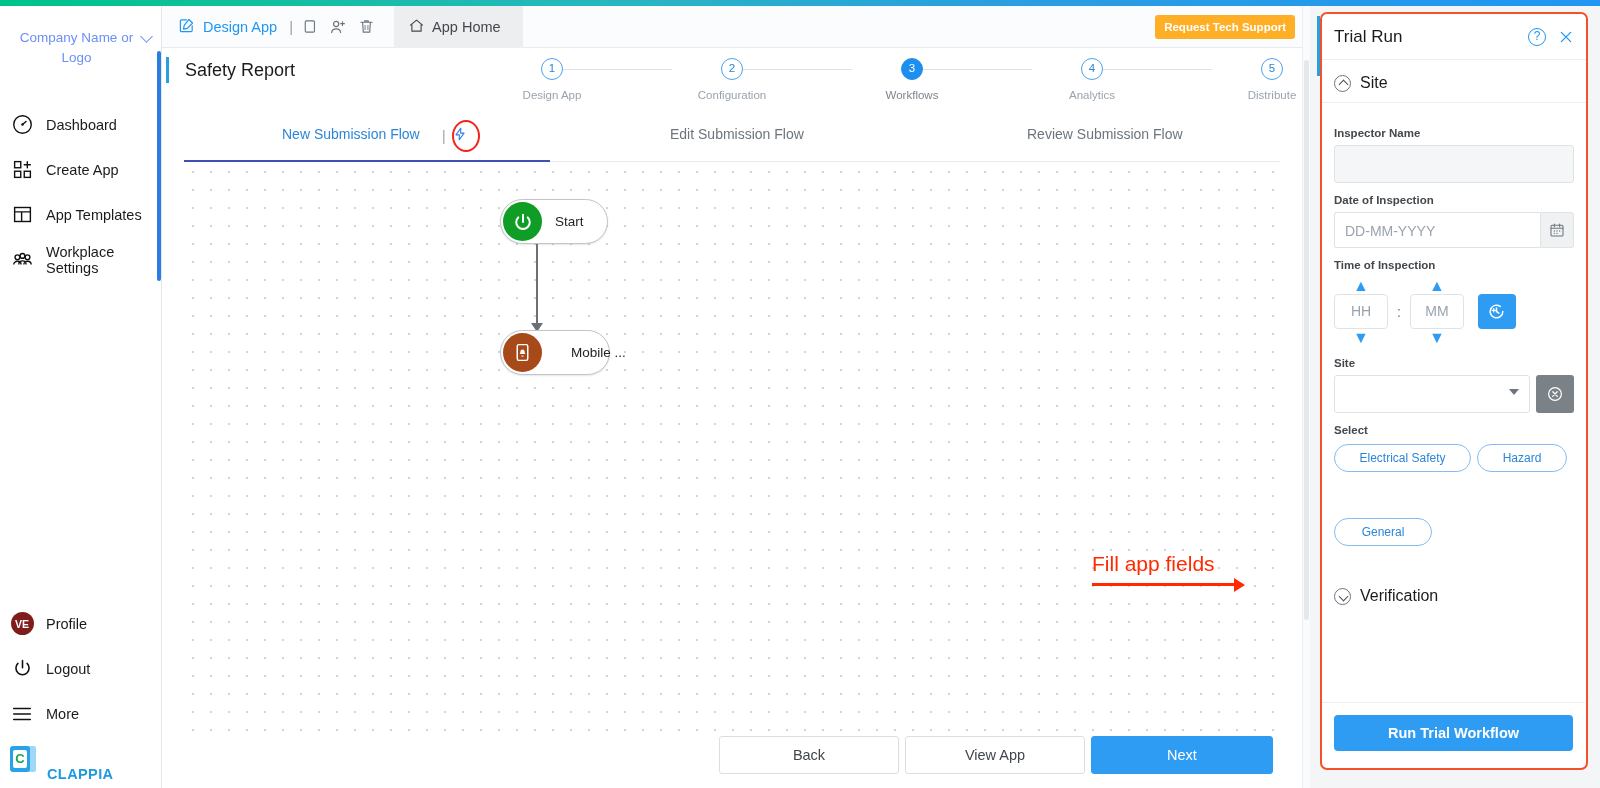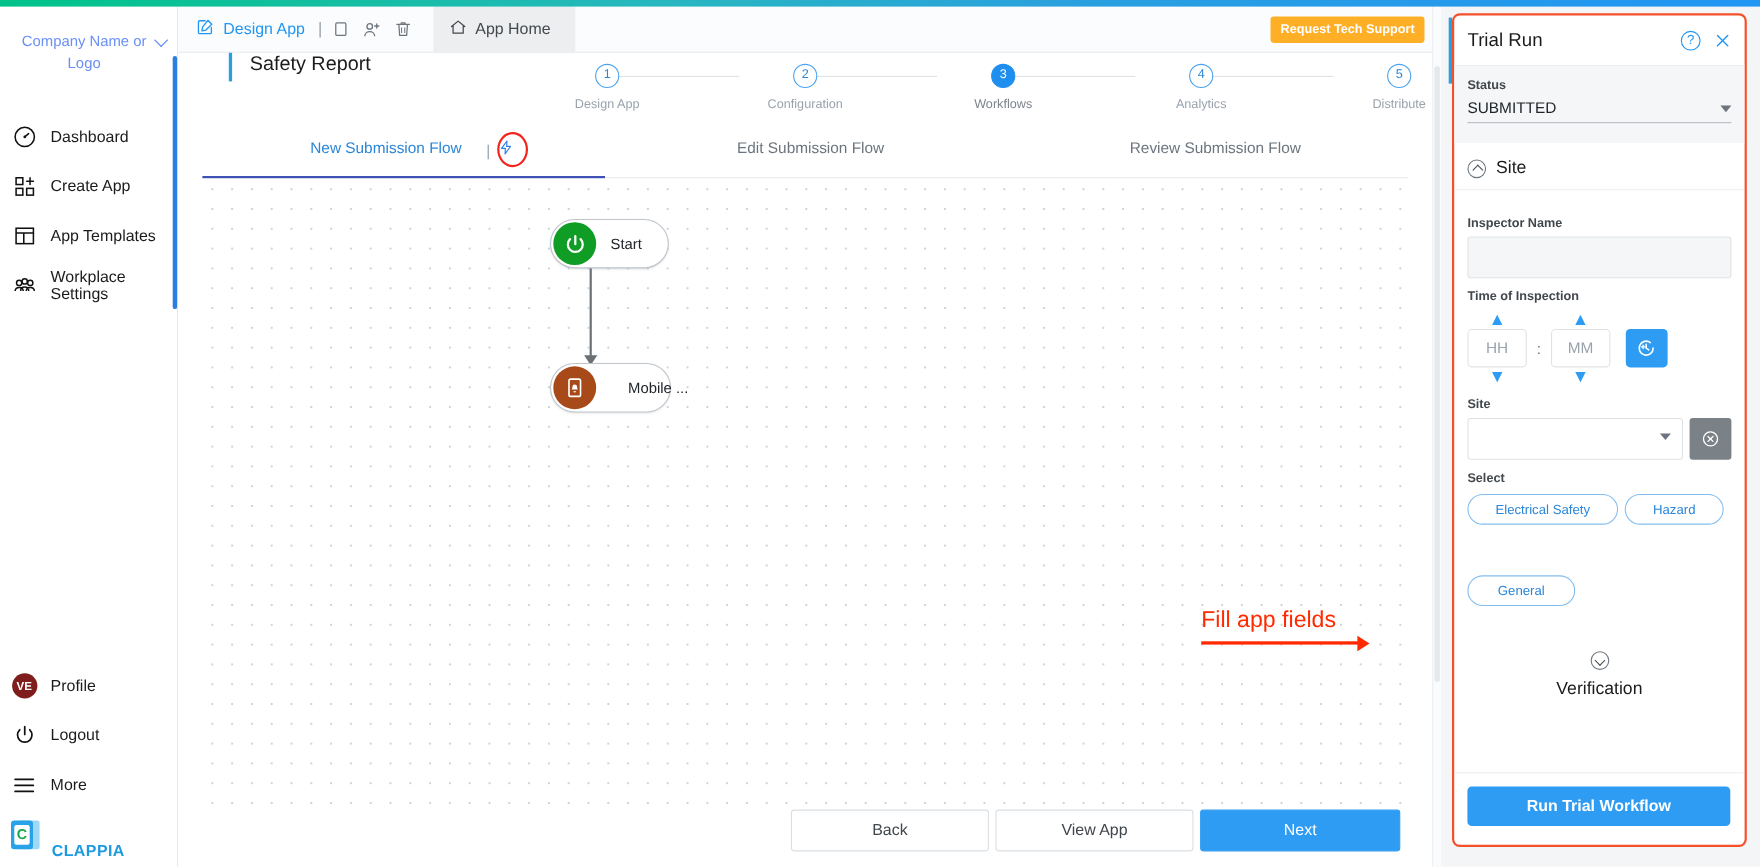--- a/index.html
+++ b/index.html
@@ -72,21 +72,21 @@
   .apphome {
     margin-left: 19px; height: 42px; display: flex; align-items: center; gap: 7px;
     background: #eceef0; padding: 0 22px 0 14px; color: #43484d; font-size: 14.5px; cursor: pointer;
   }
   .tech-support {
     position: absolute; right: 15px; top: 9px;
     background: #ffaf26; color: #fff; font-size: 11.5px; font-weight: bold;
     padding: 6px 9px; border-radius: 3px; cursor: pointer; white-space: nowrap;
   }
 
-  .title-row { display: flex; height: 44px; padding-left: 4px; margin-left: 42px; }
+  .title-row { display: flex; align-items: center; height: 44px; padding-left: 4px; }
   .title-bar-accent { width: 3px; height: 26px; background: #2a9fe0; margin-right: 16px; }
   .page-title { font-size: 18px; color: #1b1b1b; }
 
   
   .stepper { position: absolute; top: 52px; left: 330px; width: 790px; height: 56px; }
   .step { position: absolute; top: 0; width: 120px; text-align: center; }
   .step .circ {
     width: 22px; height: 22px; border-radius: 50%; border: 1.6px solid #4aa3f0; color: #2a86d8;
     font-size: 11.5px; line-height: 19px; margin: 0 auto; background: #fff; cursor: pointer;
   }
@@ -458,40 +458,50 @@
         <span class="qmark icon-btn">?</span>
         <span class="icon-btn">
           <svg width="16" height="16" viewBox="0 0 24 24">
               <path d="M5 5l14 14M19 5L5 19" stroke="#2196f3" stroke-width="1.9" stroke-linecap="round"></path>
             </svg>
         </span>
       </div>
 
       <div class="panel-body">
 
-        <div class="status-block">
-          <div class="fld-label">Status</div>
-          <div class="status-select">
-            <span class="status-val">SUBMITTED</span>
-            <span class="caret"></span>
-          </div>
-        </div>
 
         <div class="section-head">
           <span class="circ-chev"></span>
           <span class="stitle">Site</span>
         </div>
 
         <div class="f-sect">
 
           <div class="f-row">
             <div class="fld-label">Inspector Name</div>
             <div class="in-box"></div>
           </div>
 
+          <div class="f-row">
+            <div class="fld-label">Date of Inspection</div>
+            <div class="in-date">
+              <div class="txt">DD-MM-YYYY</div>
+              <div class="cal">
+                <svg width="16" height="16" viewBox="0 0 24 24">
+                    <rect x="3" y="5" width="18" height="16" rx="1.6" fill="none" stroke="#6c757d" stroke-width="1.6"></rect>
+                    <path d="M3 9.5h18M8 3v4M16 3v4" stroke="#6c757d" stroke-width="1.6" stroke-linecap="round"></path>
+                    <circle cx="8" cy="13.5" r="1" fill="#6c757d"></circle>
+                    <circle cx="12" cy="13.5" r="1" fill="#6c757d"></circle>
+                    <circle cx="16" cy="13.5" r="1" fill="#6c757d"></circle>
+                    <circle cx="8" cy="17" r="1" fill="#6c757d"></circle>
+                    <circle cx="12" cy="17" r="1" fill="#6c757d"></circle>
+                  </svg>
+              </div>
+            </div>
+          </div>
 
           <div class="f-row">
             <div class="fld-label">Time of Inspection</div>
             <div class="time-row">
               <div class="spin">
                 <div class="arw">▲</div>
                 <div class="box">HH</div>
                 <div class="arw">▼</div>
               </div>
               <span class="colon">:</span>
@@ -528,21 +538,21 @@
           <div class="f-row">
             <div class="fld-label">Select</div>
             <div class="chips">
               <div class="chip c0">Electrical Safety</div>
               <div class="chip c1">Hazard</div>
               <div class="chip c2">General</div>
             </div>
           </div>
         </div>
 
-        <div class="section-head" style="margin-top:14px;flex-direction:column;">
+        <div class="section-head" style="margin-top:14px;">
           <span class="circ-chev down"></span>
           <span class="stitle">Verification</span>
         </div>
 
         <div class="run-wrap">
           <button class="run-btn">Run Trial Workflow</button>
         </div>
       </div>
     </div>
   </div>

